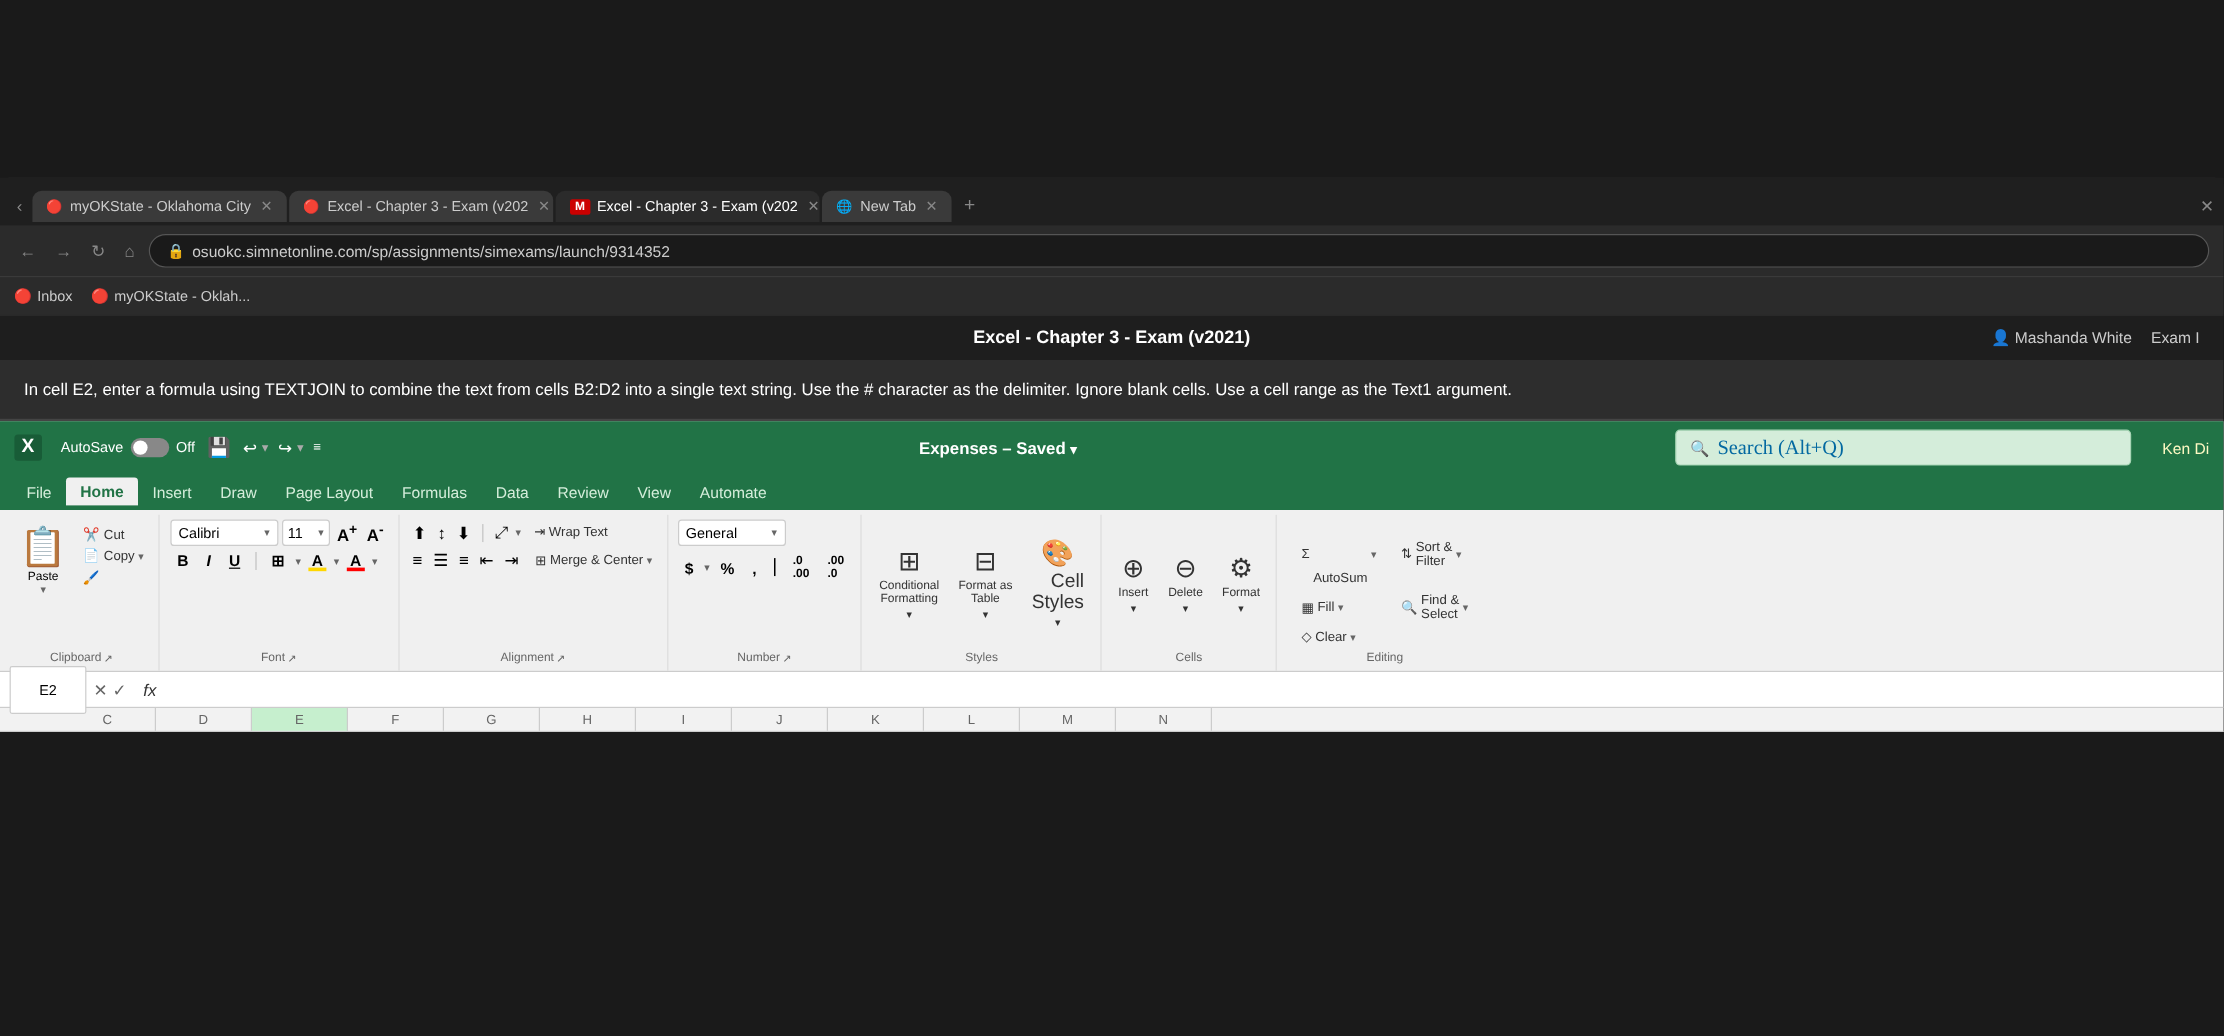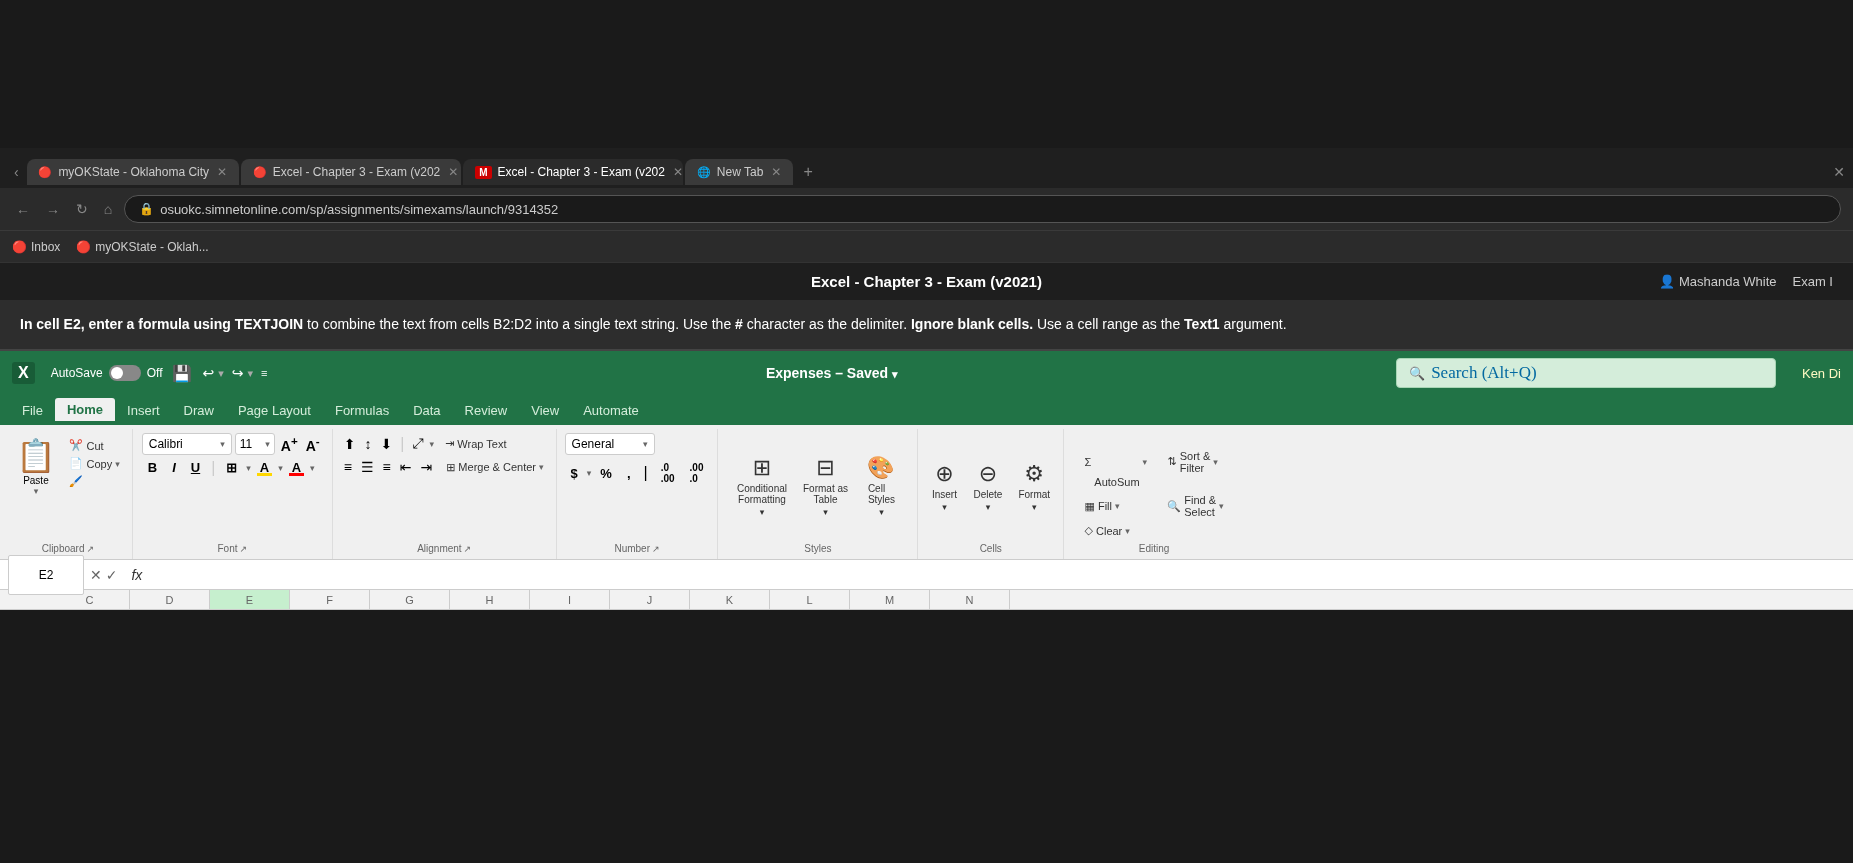--- a/index.html
+++ b/index.html
@@ -94,21 +94,21 @@
 
     
     .instruction-bar {
       background: #2d2d2d;
       color: white;
       padding: 14px 20px;
       font-size: 14px;
       line-height: 1.5;
       border-bottom: 2px solid #444;
     }
-    .instruction-bar strong { font-weight: 700; }
+    .instruction-bar strong { font-weight: 400; }
 
     
     .excel-app {
       background: #f0f0f0;
     }
 
     
     .excel-title-bar {
       background: #217346;
       color: white;
@@ -305,21 +305,21 @@
       border-bottom: 1px solid #ccc;
       height: 30px;
       gap: 6px;
     }
     .cell-ref {
       background: white;
       border: 1px solid #ccc;
       border-radius: 2px;
       padding: 12px 6px;
       font-size: 12px;
-      width: 76px;
+      width: 64px;
       text-align: center;
     }
     .formula-dividers { display: flex; gap: 4px; color: #666; }
     .formula-input {
       flex: 1;
       border: none;
       font-size: 13px;
       color: #333;
       outline: none;
     }
@@ -613,21 +613,21 @@
           <span style="font-size:10px;text-align:center;">Conditional<br>Formatting</span>
           <span style="font-size:9px;">▾</span>
         </div>
         <div class="ribbon-btn" style="min-width:55px;">
           <span style="font-size:22px;">⊟</span>
           <span style="font-size:10px;text-align:center;">Format as<br>Table</span>
           <span style="font-size:9px;">▾</span>
         </div>
         <div class="ribbon-btn" style="min-width:45px;">
           <span style="font-size:22px;">🎨</span>
-          <span style="font-size:10px;text-align:left;">Cell<br>Styles</span>
+          <span style="font-size:16px;text-align:right;">Cell<br>Styles</span>
           <span style="font-size:9px;">▾</span>
         </div>
       </div>
       <div class="ribbon-group-label">
         <span>Styles</span>
       </div>
     </div>
 
     <div class="ribbon-group" style="min-width:140px;">
       <div class="ribbon-group-content" style="gap:6px; align-items:center;">

